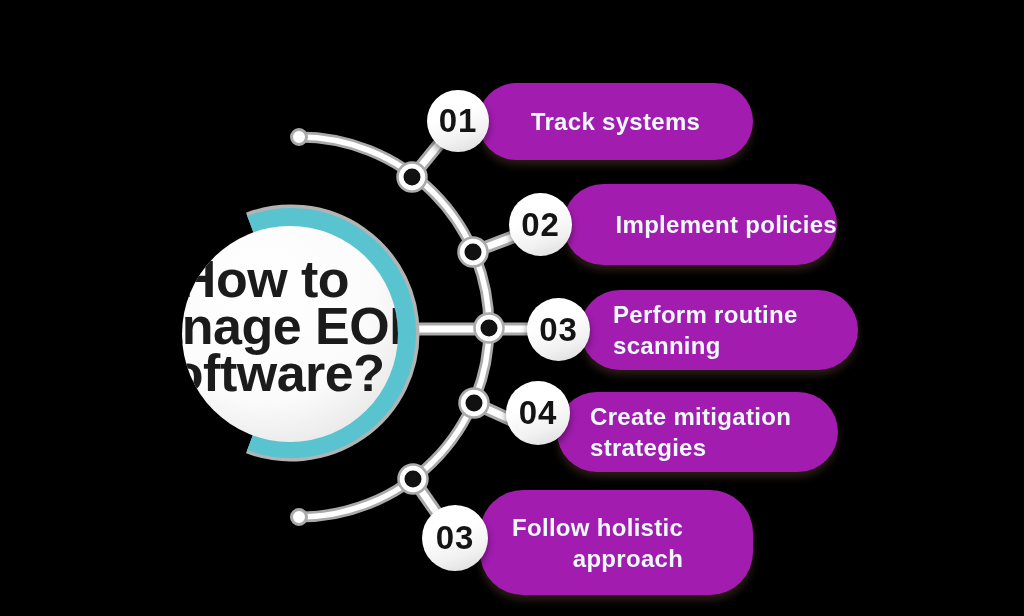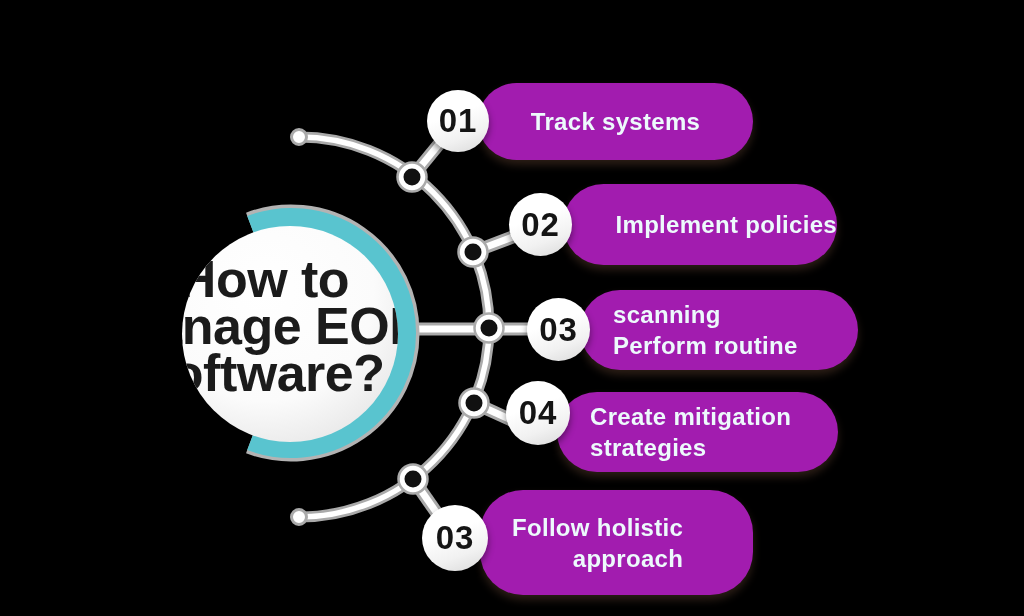--- a/index.html
+++ b/index.html
@@ -154,22 +154,22 @@
     </div>
   </div>
   <div class="pill p2">
     <div class="pill-label">
       <div>Implement policies</div>
       <div></div>
     </div>
   </div>
   <div class="pill p3">
     <div class="pill-label">
+      <div>Perform routine</div>
       <div>scanning</div>
-      <div>Perform routine</div>
     </div>
   </div>
   <div class="pill p4">
     <div class="pill-label">
       <div>Create mitigation</div>
       <div>strategies</div>
     </div>
   </div>
   <div class="pill p5">
     <div class="pill-label">

